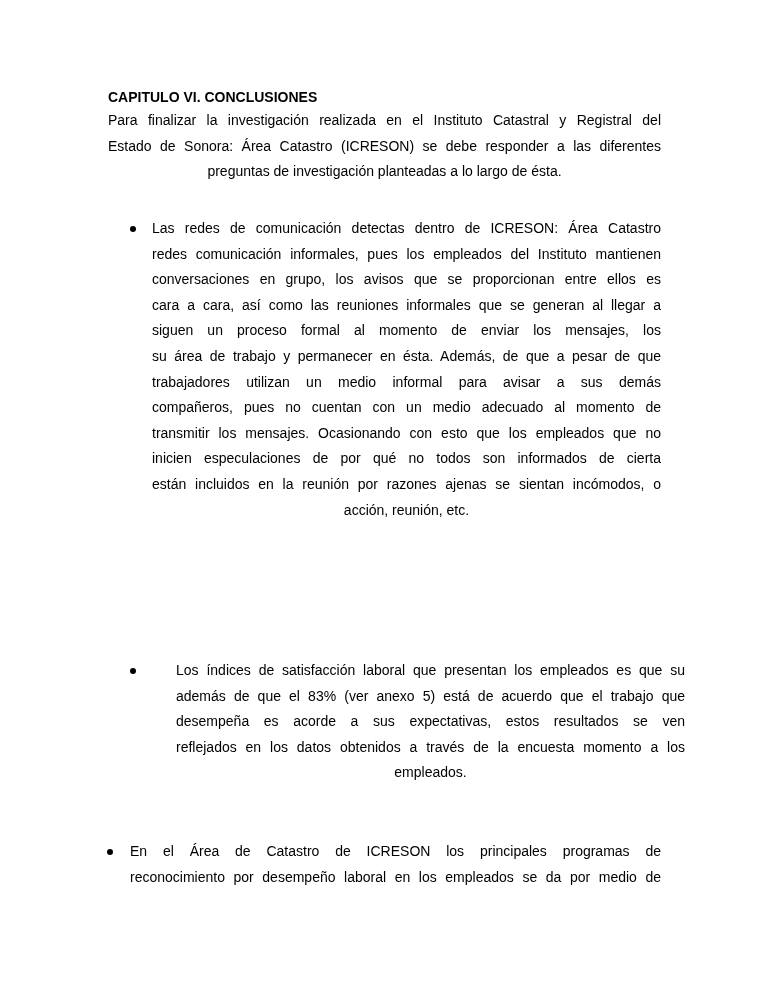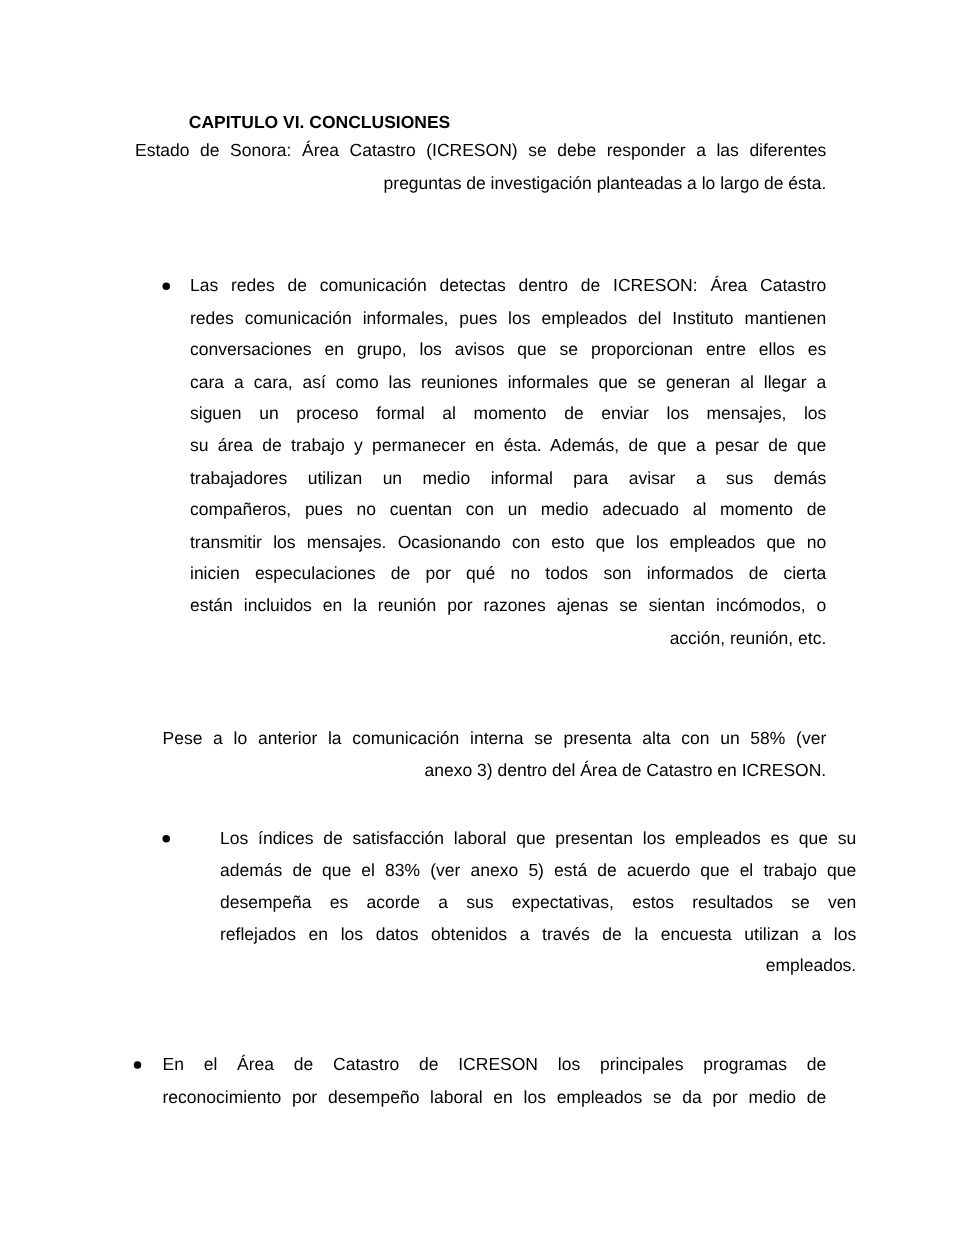--- a/index.html
+++ b/index.html
@@ -31,76 +31,72 @@
       line-height: 25.6px;
       white-space: nowrap;
       overflow: visible;
     }
     .just {
       text-align: justify;
       text-align-last: justify;
       white-space: normal;
     }
     .left {
-      text-align: right;
+      text-align: center;
     }
     .heading {
       font-weight: bold;
       font-size: 14px;
       line-height: 25.6px;
       white-space: nowrap;
-      margin-left: 43px;
     }
     .bullet {
       position: absolute;
       width: 6px;
       height: 6px;
       border-radius: 50%;
       background: #000000;
     }
   </style>
 </head>
 <body>
 
 <div class="page">
 
   <div class="block heading" style="left:108px; top:85px;">CAPITULO VI. CONCLUSIONES</div>
 
   <div class="block" style="left:108px; top:108px; width:553px;">
+    <span class="line just">Para finalizar la investigación realizada en el Instituto Catastral y Registral del</span>
     <span class="line just">Estado de Sonora: Área Catastro (ICRESON) se debe responder a las diferentes</span>
     <span class="line left">preguntas de investigación planteadas a lo largo de ésta.</span>
   </div>
 
   <span class="bullet" style="left:130px; top:226px;"></span>
   <div class="block" style="left:152px; top:216px; width:509px;">
     <span class="line just">Las redes de comunicación detectas dentro de ICRESON: Área Catastro</span>
     <span class="line just">redes comunicación informales, pues los empleados del Instituto mantienen</span>
     <span class="line just">conversaciones en grupo,  los avisos que se proporcionan entre ellos es</span>
     <span class="line just">cara a cara, así como las reuniones informales que se generan al llegar a</span>
     <span class="line just">siguen un proceso formal al momento de enviar los mensajes, los</span>
     <span class="line just">su área de trabajo y permanecer en ésta. Además, de que a pesar de que</span>
     <span class="line just">trabajadores utilizan un medio informal para avisar a sus demás</span>
     <span class="line just">compañeros, pues no cuentan con un medio adecuado al momento de</span>
     <span class="line just">transmitir los mensajes. Ocasionando con esto que los empleados que no</span>
     <span class="line just">inicien  especulaciones de por qué no todos son informados de cierta</span>
     <span class="line just">están incluidos en la reunión por razones ajenas se sientan incómodos, o</span>
     <span class="line left">acción, reunión, etc.</span>
   </div>
 
-  <div class="block" style="left:130px; top:578px; width:531px;">
-    <span class="line just">Pese a lo anterior la comunicación interna se presenta alta con un 58% (ver</span>
-    <span class="line left">anexo 3) dentro del Área de Catastro en ICRESON.</span>
-  </div>
 
   <span class="bullet" style="left:130px; top:668px;"></span>
   <div class="block" style="left:152px; top:658px; width:509px;margin-left:24px;">
     <span class="line just">Los índices de satisfacción laboral que presentan los empleados es que su</span>
     <span class="line just">además de que el 83% (ver anexo 5) está de acuerdo que el trabajo que</span>
     <span class="line just">desempeña es acorde a sus expectativas, estos resultados  se ven</span>
-    <span class="line just">reflejados en los datos obtenidos a través de la encuesta utilizan a los</span>
+    <span class="line just">reflejados en los datos obtenidos a través de la encuesta momento a los</span>
     <span class="line left">empleados.</span>
   </div>
 
   <span class="bullet" style="left:107px; top:849px;"></span>
   <div class="block" style="left:130px; top:839px; width:531px;">
     <span class="line just">En el Área de Catastro de ICRESON  los principales programas de</span>
     <span class="line just">reconocimiento por desempeño laboral en los empleados  se da por medio de</span>
   </div>
 
 </div>

